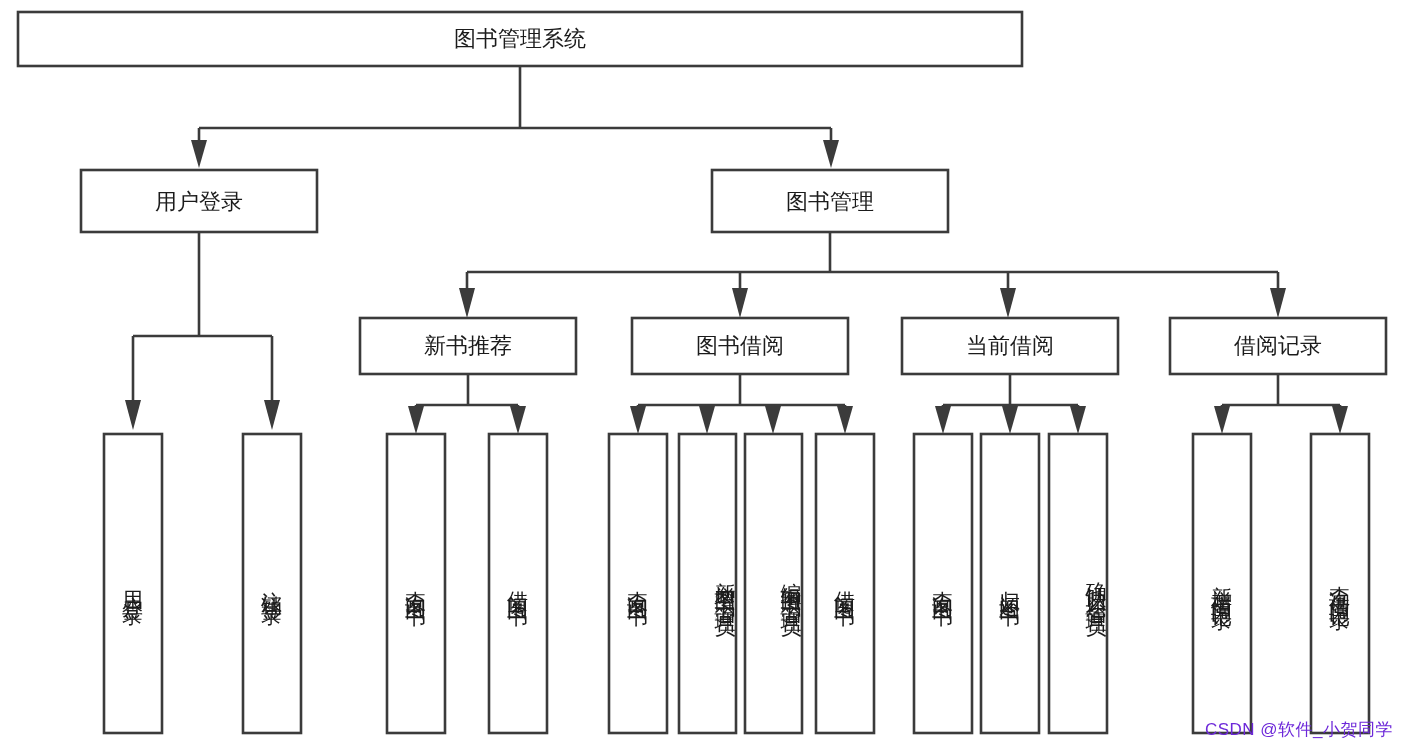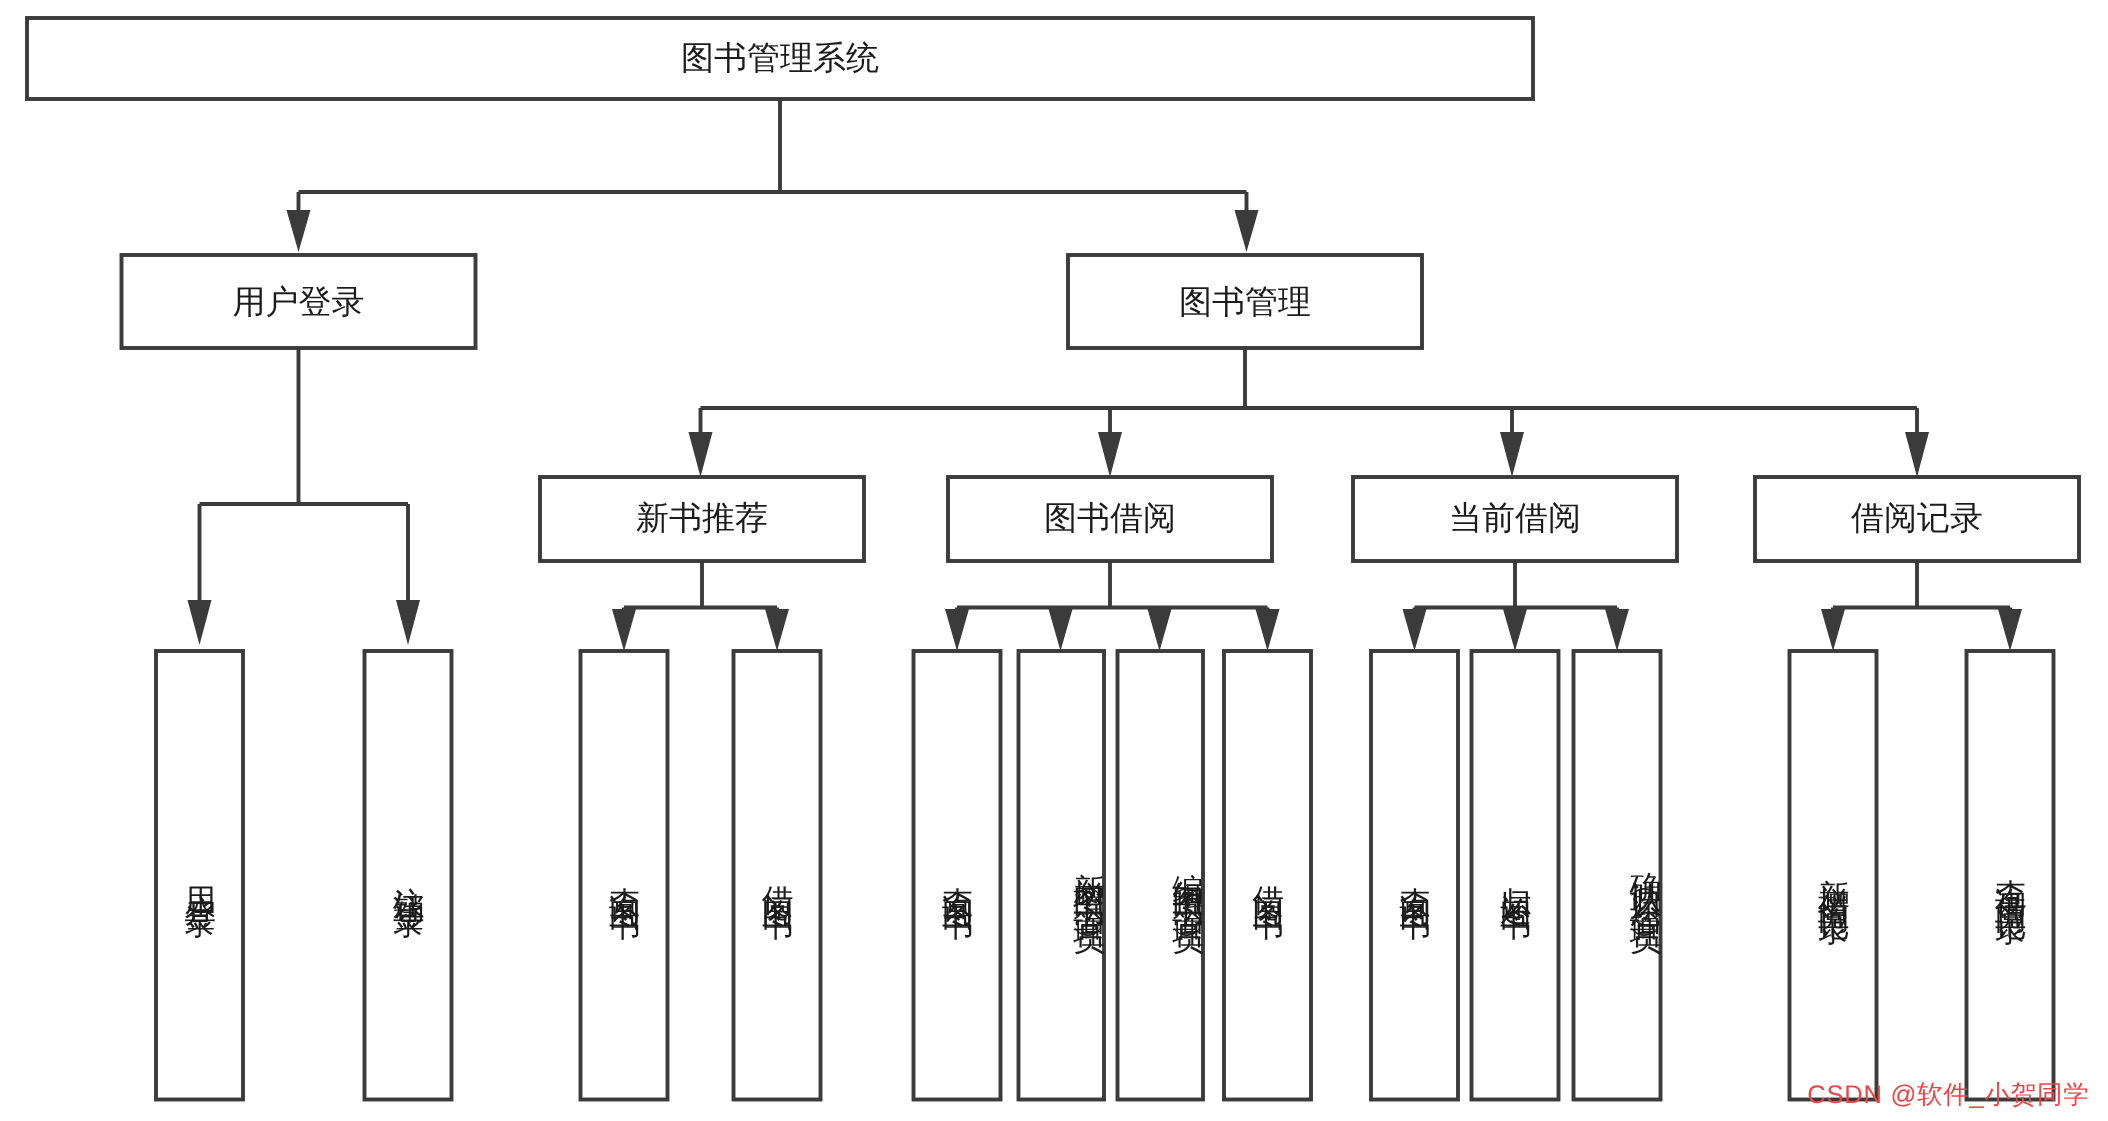--- a/index.html
+++ b/index.html
@@ -55,21 +55,21 @@
     text-align: center;
     white-space: nowrap;
     pointer-events: none;
   }
   .watermark {
     position: absolute;
     right: 12px;
     bottom: 6px;
     font-family: "Liberation Sans", "DejaVu Sans", sans-serif;
     font-size: 17px;
-    color: #ef4444;
+    color: #6d28d9;
     letter-spacing: 0.5px;
     white-space: nowrap;
   }
 </style>
 </head>
 <body>
 
 <svg id="diagram" viewBox="0 0 1405 747">
 
   <g>

